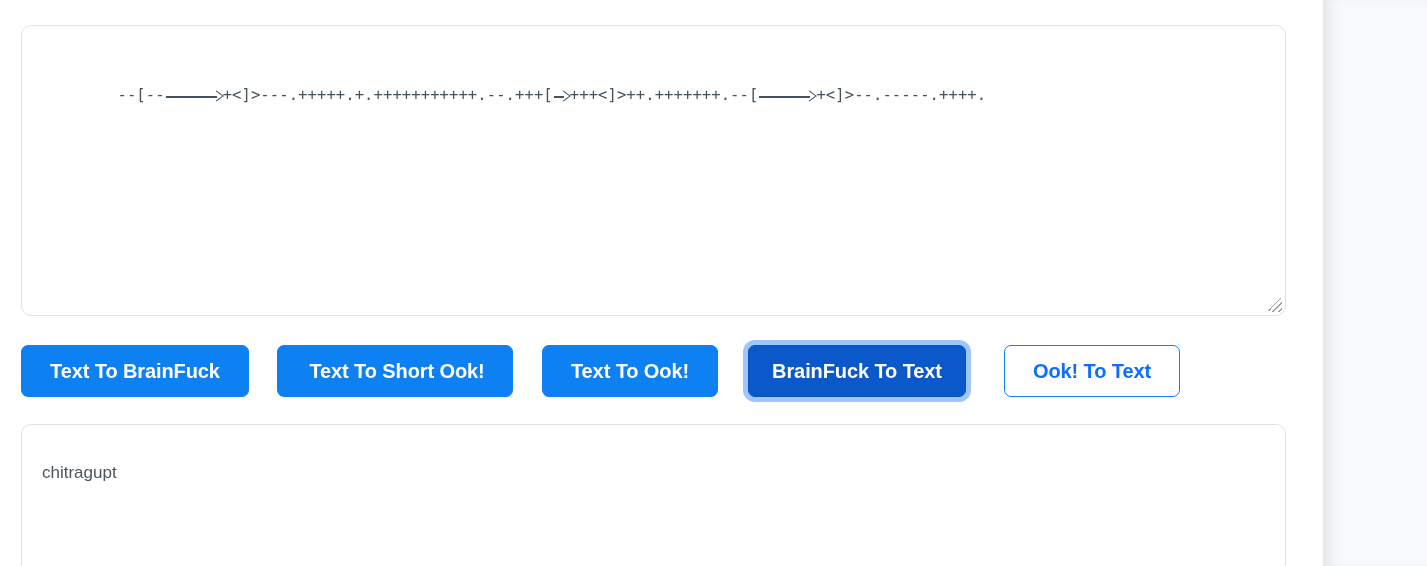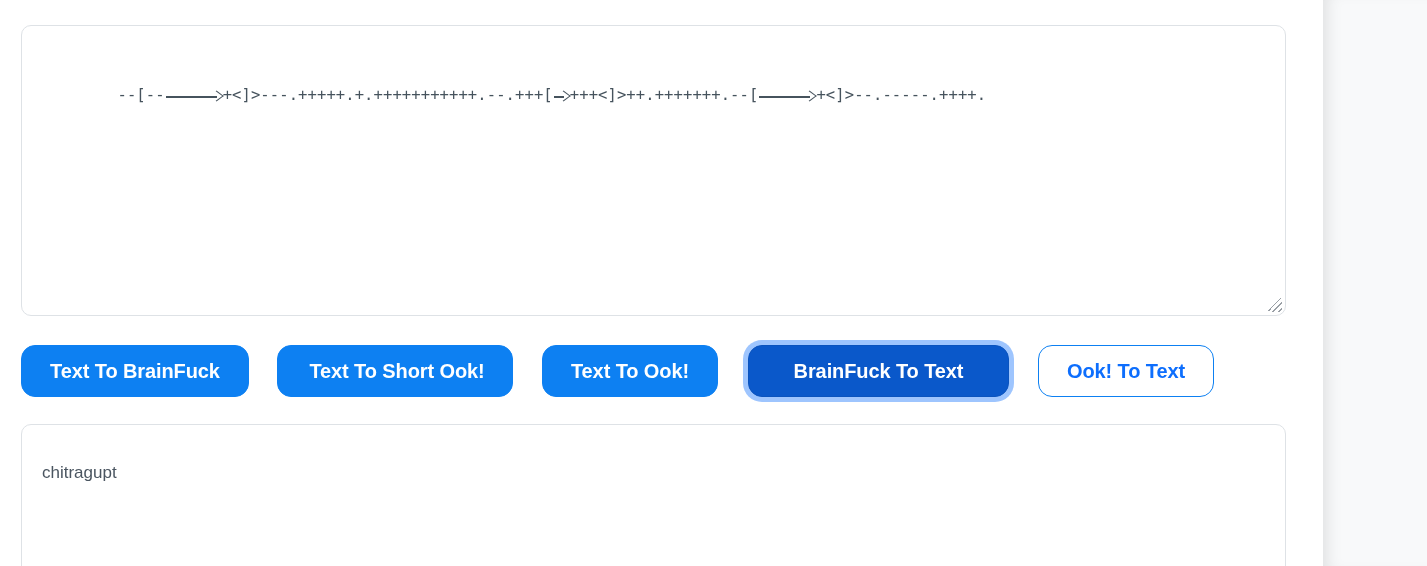--- a/index.html
+++ b/index.html
@@ -125,21 +125,21 @@
     left: 21px;
     top: 345px;
     width: 1265px;
     height: 52px;
   }
 
   .btn {
     position: absolute;
     top: 0;
     height: 52px;
-    border-radius: 14px;
+    border-radius: 7px;
     border: 1px solid transparent;
     font-family: "Liberation Sans", sans-serif;
     font-size: 20px;
     font-weight: bold;
     letter-spacing: -0.1px;
     cursor: pointer;
     display: flex;
     align-items: center;
     justify-content: center;
     padding: 0 16px;
@@ -178,22 +178,22 @@
       <div class="textarea" id="bf-textarea" contenteditable="false" title="--[--------&gt;+&lt;]&gt;---.+++++.+.+++++++++++.--.+++[-&gt;+++&lt;]&gt;++.+++++++.--[--------&gt;+&lt;]&gt;--.-----.++++." style="">
         <span class="bf-line" id="bf-line">--[--<span class="arrow-long"></span>+&lt;]&gt;---.+++++.+.+++++++++++.--.+++[<span class="arrow-short"></span>+++&lt;]&gt;++.+++++++.--[<span class="arrow-long"></span>+&lt;]&gt;--.-----.++++.</span>
       </div>
       <div class="resize-handle"></div>
     </div>
 
     <div id="button-row">
         <button class="btn btn-primary" style="left: 0px; width: 228px;">Text To BrainFuck</button>
         <button class="btn btn-primary" style="left: 256px; width: 236px; padding-left: 20px;">Text To Short Ook!</button>
         <button class="btn btn-primary" style="left: 521px; width: 176px;">Text To Ook!</button>
-        <button class="btn btn-active" style="left: 727px; width: 261px;">BrainFuck To Text</button>
-        <button class="btn btn-outline" style="left: 1017px; width: 176px;">Ook! To Text</button>
+        <button class="btn btn-active" style="left: 727px; width: 218px;">BrainFuck To Text</button>
+        <button class="btn btn-outline" style="left: 983px; width: 176px;">Ook! To Text</button>
       </div>
 
     <div class="ta-wrap" style="left:21px; top:424px; width:1265px; height:240px;">
       <div class="textarea" id="text-textarea">chitragupt</div>
     </div>
 
   </div>
 
   <div id="page-gutter"></div>
 

